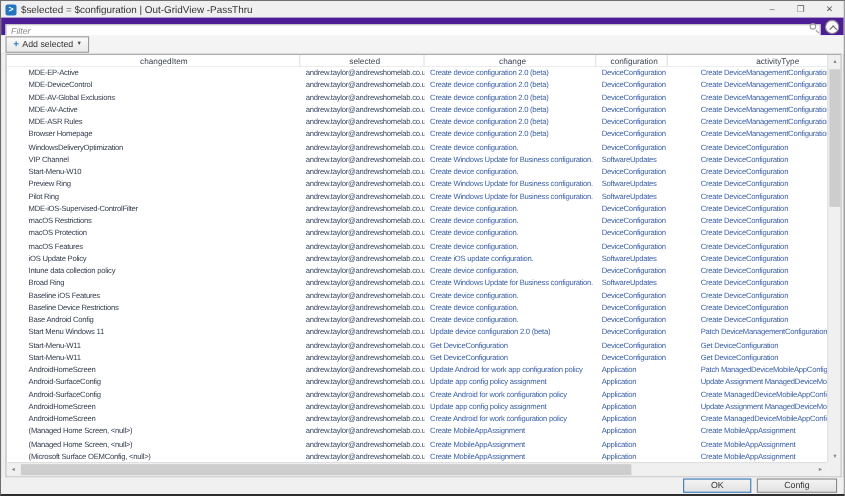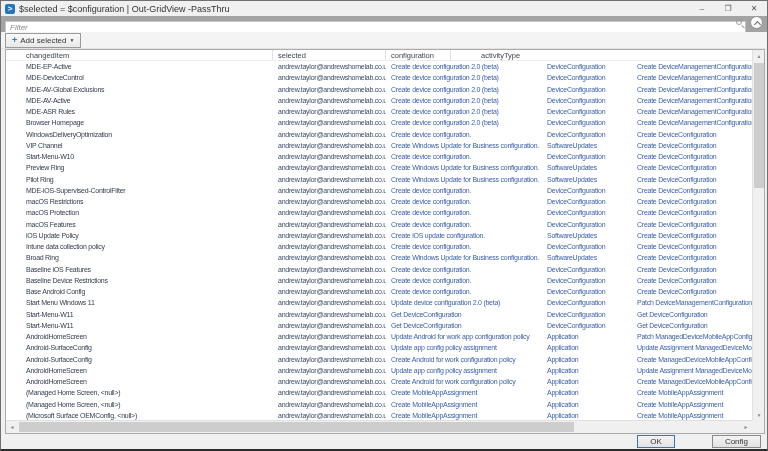--- a/index.html
+++ b/index.html
@@ -22,21 +22,21 @@
   }
   .title-text { font-size:9px; color:#333; white-space:nowrap; overflow:hidden; }
   .win-controls { margin-left:auto; display:flex; height:100%; }
   .win-btn {
     width:26px; height:100%; display:flex; align-items:center; justify-content:center;
     font-size:8px; color:#555; cursor:default;
   }
   
   .filter-row {
     position:absolute; top:15px; left:0; right:0; height:16px;
-    background:#a3a3a3; display:flex; align-items:flex-start; padding:0 4px;
+    background:#4c1d95; display:flex; align-items:center; padding:0 4px;
   }
   .filter-input-wrap { position:relative; flex:1 1 auto; height:13px; }
   .filter-input {
     width:100%; height:13px; border:1px solid #c3c3c3; background:#fff;
     font-family:"Liberation Sans", sans-serif; font-size:8px; font-style:italic;
     color:#333; padding:0 16px 0 4px; outline:none;
   }
   .filter-input::placeholder { color:#8a8a8a; font-style:italic; }
   .search-icon {
     position:absolute; right:4px; top:3px; width:6px; height:6px;
@@ -69,21 +69,21 @@
   .dd-arrow { font-size:5px; color:#444; }
   
   .grid {
     position:absolute; top:48px; left:4px; width:760px; height:385px;
     background:#fff; border:1px solid #ababab;
   }
   .grid-scroll-area { position:absolute; top:0; left:0; width:746px; height:371px; overflow:hidden; }
   .ghead { display:flex; height:11px; background:#fff; border-bottom:1px solid #ececec; }
   .hcell {
     font-size:7.5px; color:#3c4452; line-height:11px; white-space:nowrap; overflow:hidden;
-    border-right:1px solid #e2e2e2; padding-left:5px; flex:0 0 auto;
+    border-right:1px solid #e2e2e2; padding-left:5px; flex:0 0 auto;text-align:center;
   }
   .gbody { position:relative; }
   .row { display:flex; height:11.25px; background:#fff; }
   .cell {
     font-size:7px; letter-spacing:-0.25px; line-height:11.25px; white-space:nowrap;
     overflow:hidden; padding-left:5px; flex:0 0 auto;
   }
   .c0 { width:267px; padding-left:20px; }
   .c1 { width:113px; }
   .c2 { width:156px; }
@@ -110,23 +110,23 @@
   .hscroll .arrow.right { right:0; }
   .hthumb { position:absolute; top:1px; height:10px; left:13px; width:555px; background:#cdcdcd; }
   .scroll-corner { position:absolute; right:0; bottom:0; width:12px; height:13px; background:#f0f0f0; }
   
   .footer {
     position:absolute; left:0; right:0; bottom:0; height:15px;
     background:#f0f0f0; display:flex; align-items:center; justify-content:flex-end;
     gap:5px; padding-right:6px;
   }
   .btn {
-    height:13px; min-width:31px; padding:0 12px; font-size:8px; color:#333;
+    height:13px; min-width:31px; padding:0 24px; font-size:8px; color:#333;
     background:linear-gradient(#f4f4f4,#e2e2e2); border:1px solid #8a8a8a;
-    display:inline-flex; align-items:center; justify-content:center;margin-left:32px;
+    display:inline-flex; align-items:center; justify-content:center;
   }
   .btn.default { border-color:#3379b7; }
 </style>
 </head>
 <body>
 
 <div class="window">
 
   <div class="titlebar">
     <div class="app-icon">&gt;</div>
@@ -154,20 +154,21 @@
       <span>Add selected</span>
       <span class="dd-arrow">▼</span>
     </div>
   </div>
 
   <div class="grid">
     <div class="grid-scroll-area">
       <div class="ghead">
           <div class="hcell c0">changedItem</div>
           <div class="hcell c1">selected</div>
+          <div class="hcell c2">change</div>
           <div class="hcell c3">configuration</div>
           <div class="hcell c4">activityType</div>
         </div>
       <div class="gbody">
           <div class="row">
             <div class="cell c0">MDE-EP-Active</div>
             <div class="cell c1">andrew.taylor@andrewshomelab.co.uk</div>
             <div class="cell c2">Create device configuration 2.0 (beta)</div>
             <div class="cell c3">DeviceConfiguration</div>
             <div class="cell c4">Create DeviceManagementConfigurationPolicy</div>

